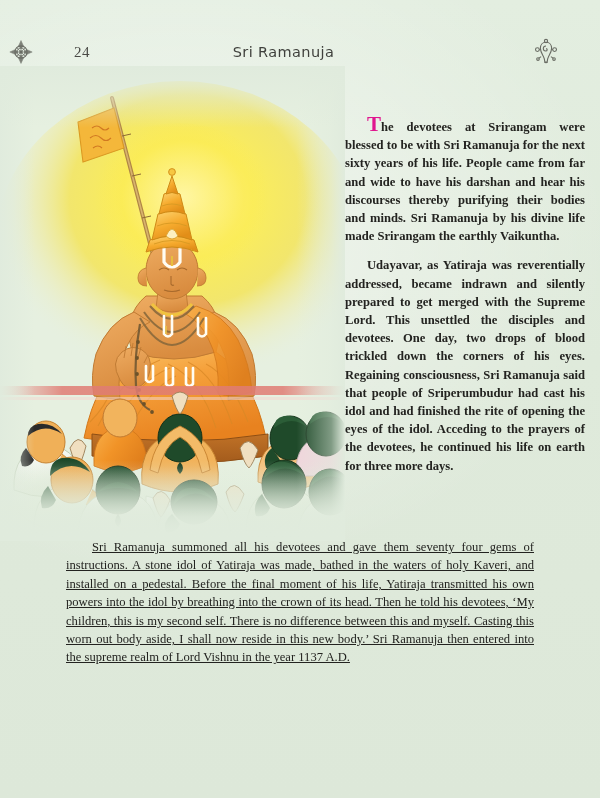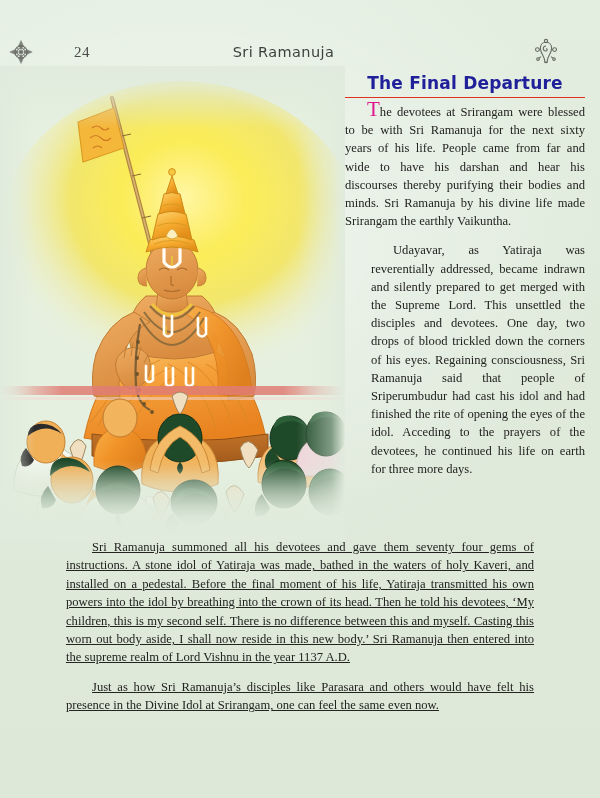--- a/index.html
+++ b/index.html
@@ -111,30 +111,31 @@
       linear-gradient(to top, rgba(224,235,221,1) 0%, rgba(224,235,221,0.85) 5%, rgba(224,235,221,0) 17%),
       linear-gradient(to bottom, rgba(224,235,221,1) 0%, rgba(224,235,221,0) 13%),
       linear-gradient(to right, rgba(224,235,221,0.95) 0%, rgba(224,235,221,0) 10%),
       linear-gradient(to left, rgba(224,235,221,1) 0%, rgba(224,235,221,0.5) 4%, rgba(224,235,221,0) 14%);
   }
 
   
   .col-text {
     position: absolute;
     left: 345px;
-    top: 103px;
+    top: 118px;
     width: 240px;
     font-size: 12.6px;
     line-height: 18.2px;
     color: #232320;
     text-align: justify;
     text-justify: inter-word;
+    font-weight: bold;
   }
   .col-text p { margin: 0 0 11px 0; text-indent: 22px; }
-  .col-text p:last-child { margin-bottom: 0; margin-left: 26px; }
+  .col-text p:last-child { margin-bottom: 0; }
 
   .dropcap {
     color: #e0168f;
     font-size: 21px;
     line-height: 0;
     font-family: "Liberation Serif", serif;
   }
 
   .full-text {
     position: absolute;
@@ -196,24 +197,20 @@
             <path d="M8.1 18.6 L5.6 20.4"></path>
             <path d="M17.9 18.6 L20.4 20.4"></path>
             <circle cx="5" cy="21.1" r="1.3"></circle>
             <circle cx="21" cy="21.1" r="1.3"></circle>
           </g>
         </svg>
       </span>
     </div>
   </div>
 
-  <div class="chapter-title-wrap">
-    <div class="chapter-title">The Final Departure</div>
-    <div class="chapter-rule"></div>
-  </div>
 
   <div class="illus">
     <svg width="345" height="475" viewBox="0 0 345 475">
       <defs>
         <radialGradient id="halo" cx="52%" cy="36%" r="55%">
           <stop offset="0%" stop-color="#fff9b8"></stop>
           <stop offset="32%" stop-color="#fcee57" stop-opacity="0.95"></stop>
           <stop offset="58%" stop-color="#f7e23c" stop-opacity="0.70"></stop>
           <stop offset="80%" stop-color="#f4ea8e" stop-opacity="0.30"></stop>
           <stop offset="100%" stop-color="#e8f0dd" stop-opacity="0"></stop>
@@ -456,15 +453,14 @@
     <div class="illus-fade"></div>
   </div>
 
   <div class="col-text">
     <p><span class="dropcap">T</span><span>he devotees at Srirangam were blessed to be with Sri Ramanuja for the next sixty years of his life. People came from far and wide to have his darshan and hear his discourses thereby purifying their bodies and minds. Sri Ramanuja by his divine life made Srirangam the earthly Vaikuntha.</span></p>
     <p>Udayavar, as Yatiraja was reverentially addressed, became indrawn and silently prepared to get merged with the Supreme Lord. This unsettled the disciples and devotees. One day, two drops of blood trickled down the corners of his eyes. Regaining consciousness, Sri Ramanuja said that people of Sriperumbudur had cast his idol and had finished the rite of opening the eyes of the idol. Acceding to the prayers of the devotees, he continued his life on earth for three more days.</p>
   </div>
 
   <div class="full-text">
     <p>Sri Ramanuja summoned all his devotees and gave them seventy four gems of instructions. A stone idol of Yatiraja was made, bathed in the waters of holy Kaveri, and installed on a pedestal. Before the final moment of his life, Yatiraja transmitted his own powers into the idol by breathing into the crown of its head. Then he told his devotees, ‘My children, this is my second self. There is no difference between this and myself. Casting this worn out body aside, I shall now reside in this new body.’ Sri Ramanuja then entered into the supreme realm of Lord Vishnu in the year 1137 A.D.</p>
-    <p>Just as how Sri Ramanuja’s disciples like Parasara and others would have felt his presence in the Divine Idol at Srirangam, one can feel the same even now.</p>
   </div>
 </div>
 
 </body></html>

